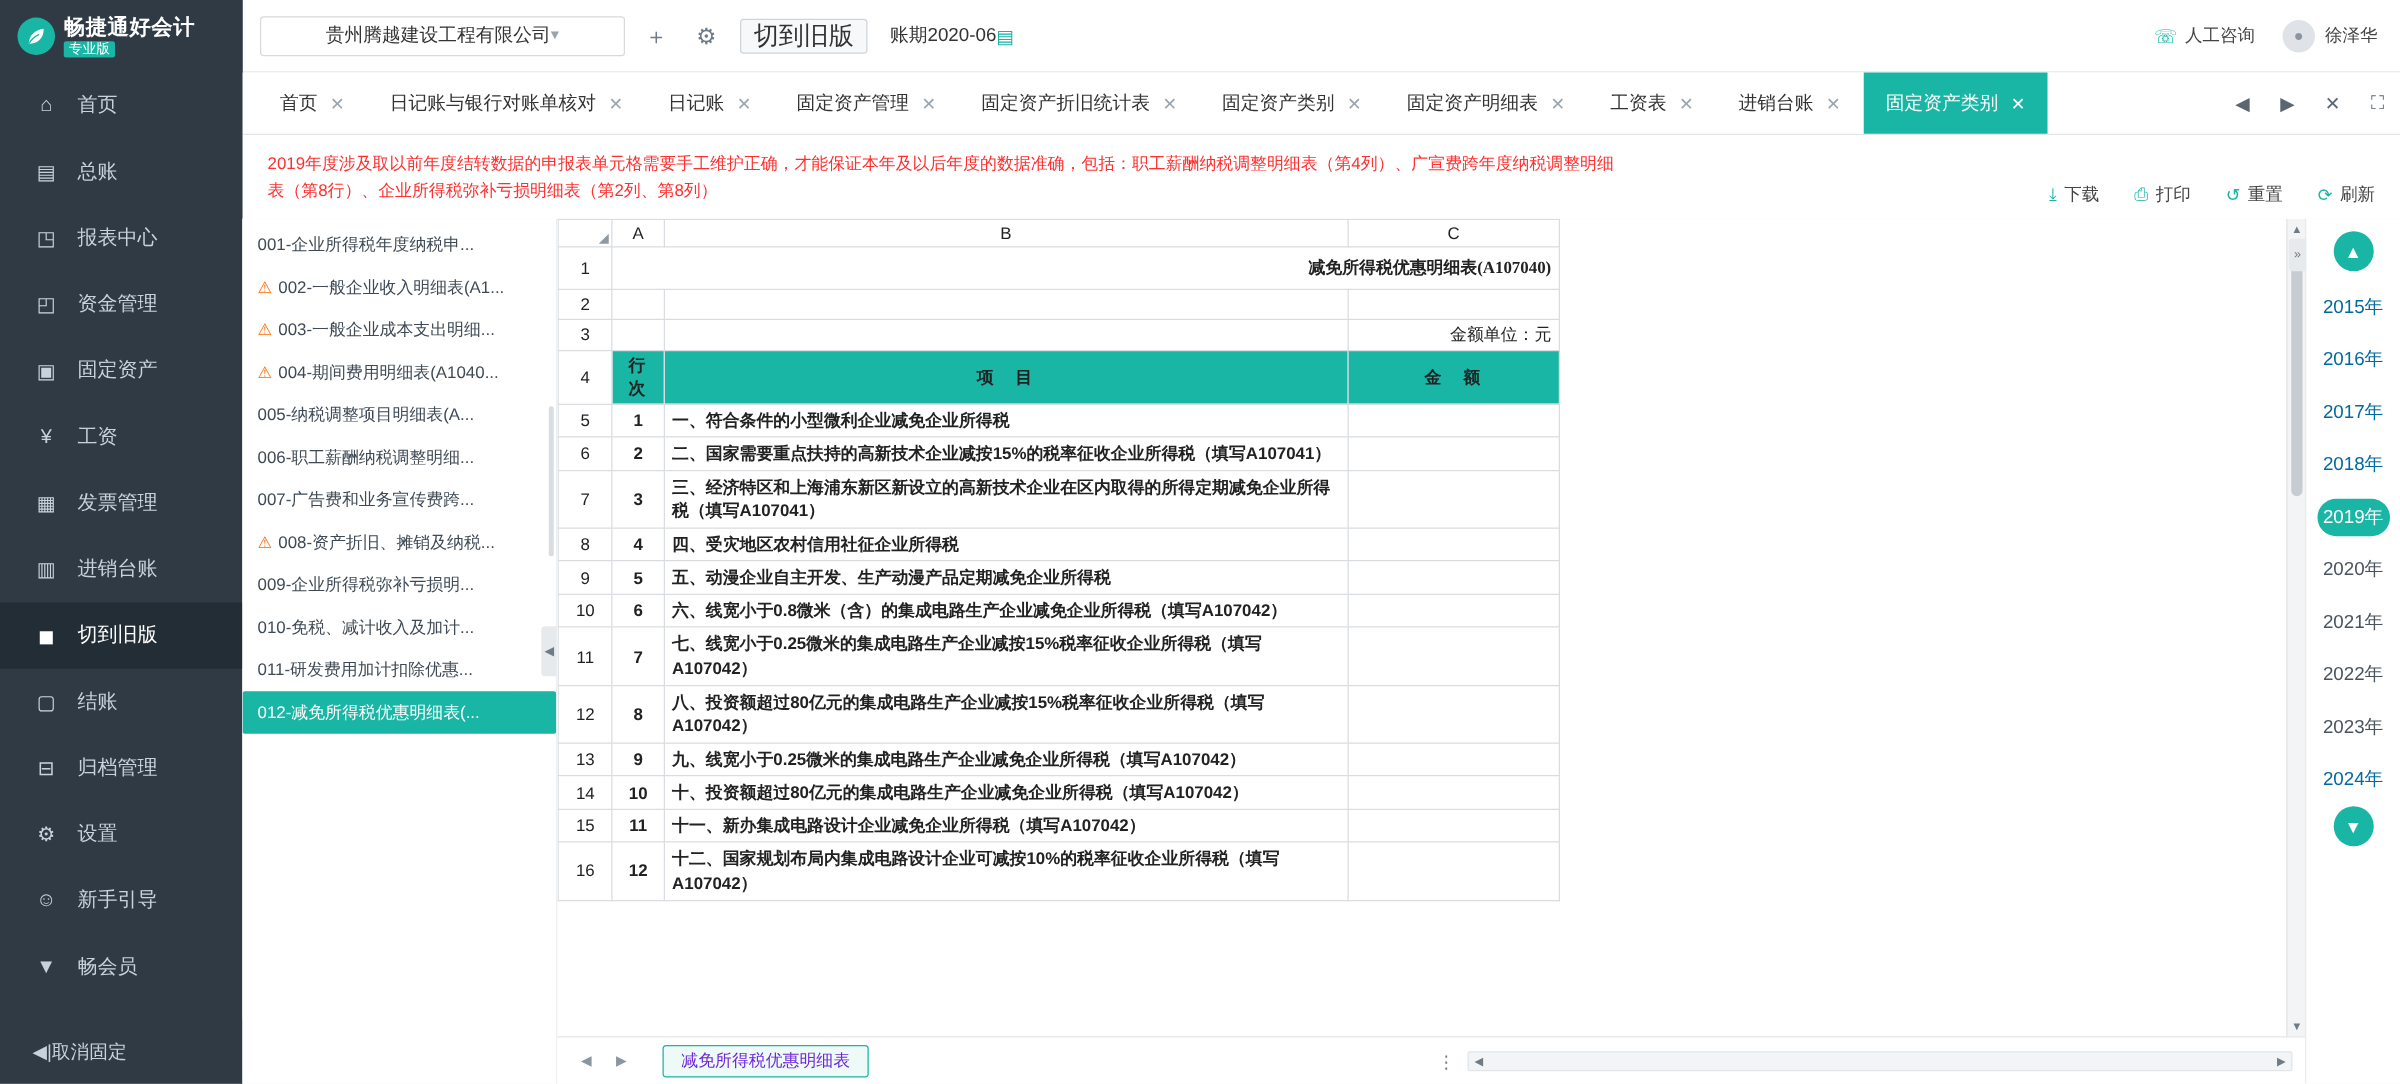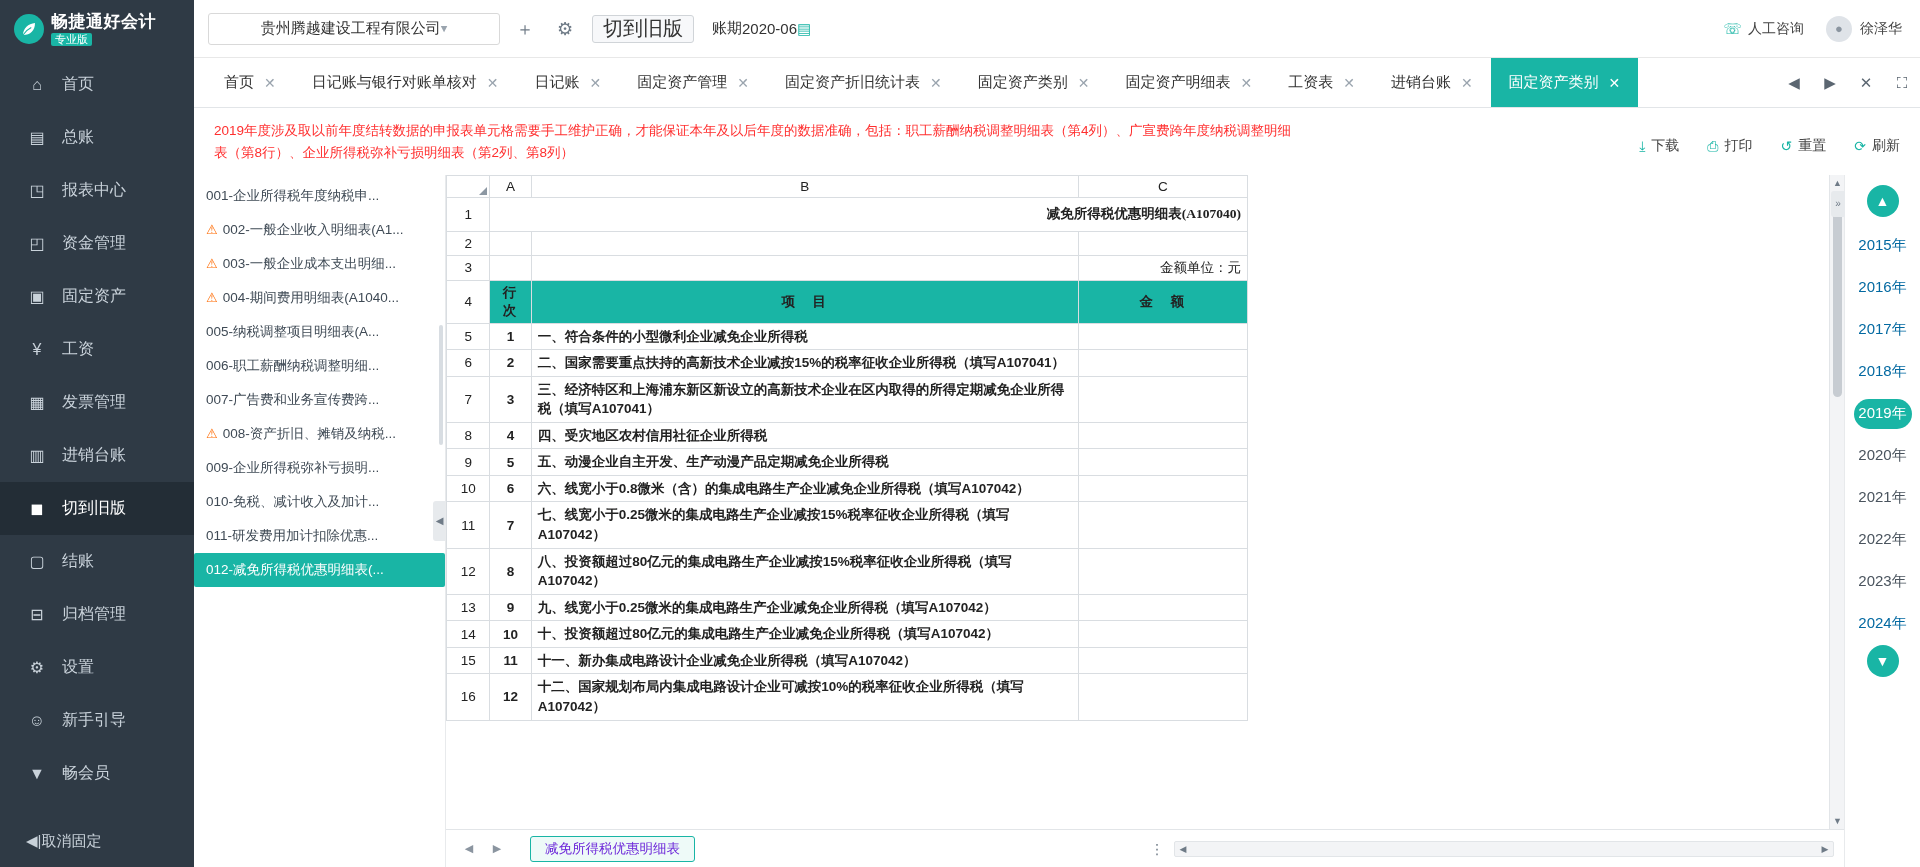--- a/index.html
+++ b/index.html
@@ -106,21 +106,21 @@
     white-space: nowrap;
   }
   .tab .x { color: #9aa4ae; font-size: 14px; }
   .tab.active { background: #19b5a5; color: #fff; font-weight: normal; }
   .tab.active .x { color: #fff; }
   .tabstrip-ctrl { margin-left: auto; display: flex; align-items: center; }
   .tctrl { width: 36px; height: 50px; display:flex;align-items:center;justify-content:center; color:#5b6671; font-size: 15px; cursor:pointer;}
 
   
   .notice-row {
-    background: #fff; display: flex; align-items: center; padding: 12px 20px 10px 20px;
+    background: #fff; display: flex; align-items: flex-end; padding: 12px 20px 10px 20px;
     flex: 0 0 auto; min-height: 56px;
   }
   .notice-text { color: #ff2f2f; font-size: 13.5px; line-height: 1.65; max-width: 1080px; }
   .notice-actions { margin-left: auto; display: flex; align-items: center; gap: 28px; padding-top: 8px; }
   .nact { display: flex; align-items: center; gap: 6px; font-size: 14px; color: #444; cursor: pointer; }
   .nact .i { color: #19b5a5; font-size: 14px; }
 
   
   .workarea { flex: 1 1 auto; display: flex; min-height: 0; background: #fff; position: relative; }
 

